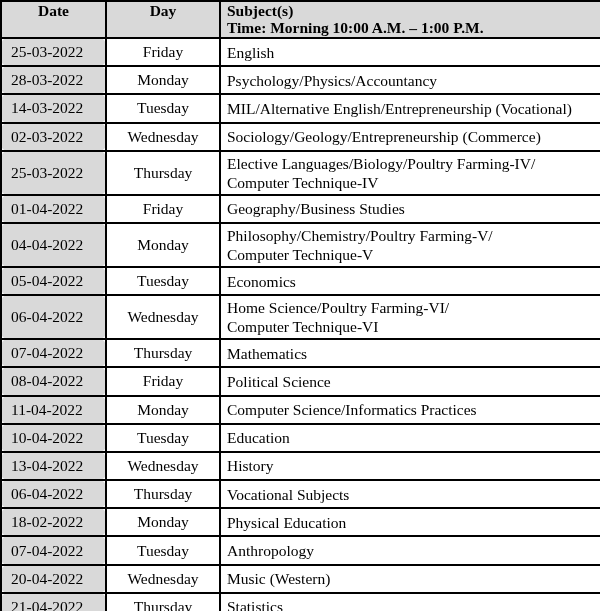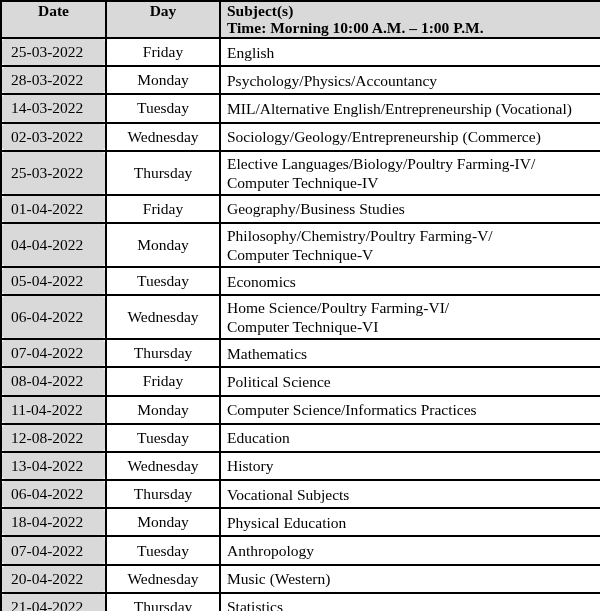--- a/index.html
+++ b/index.html
@@ -130,36 +130,36 @@
         <td class="date">08-04-2022</td>
         <td class="day">Friday</td>
         <td class="subject">Political Science</td>
       </tr>
       <tr class="single">
         <td class="date">11-04-2022</td>
         <td class="day">Monday</td>
         <td class="subject">Computer Science/Informatics Practices</td>
       </tr>
       <tr class="single">
-        <td class="date">12-08-2022</td>
+        <td class="date">10-04-2022</td>
         <td class="day">Tuesday</td>
         <td class="subject">Education</td>
       </tr>
       <tr class="single">
         <td class="date">13-04-2022</td>
         <td class="day">Wednesday</td>
         <td class="subject">History</td>
       </tr>
       <tr class="single">
         <td class="date">06-04-2022</td>
         <td class="day">Thursday</td>
         <td class="subject">Vocational Subjects</td>
       </tr>
       <tr class="single">
-        <td class="date">18-04-2022</td>
+        <td class="date">18-02-2022</td>
         <td class="day">Monday</td>
         <td class="subject">Physical Education</td>
       </tr>
       <tr class="single">
         <td class="date">07-04-2022</td>
         <td class="day">Tuesday</td>
         <td class="subject">Anthropology</td>
       </tr>
       <tr class="single">
         <td class="date">20-04-2022</td>

